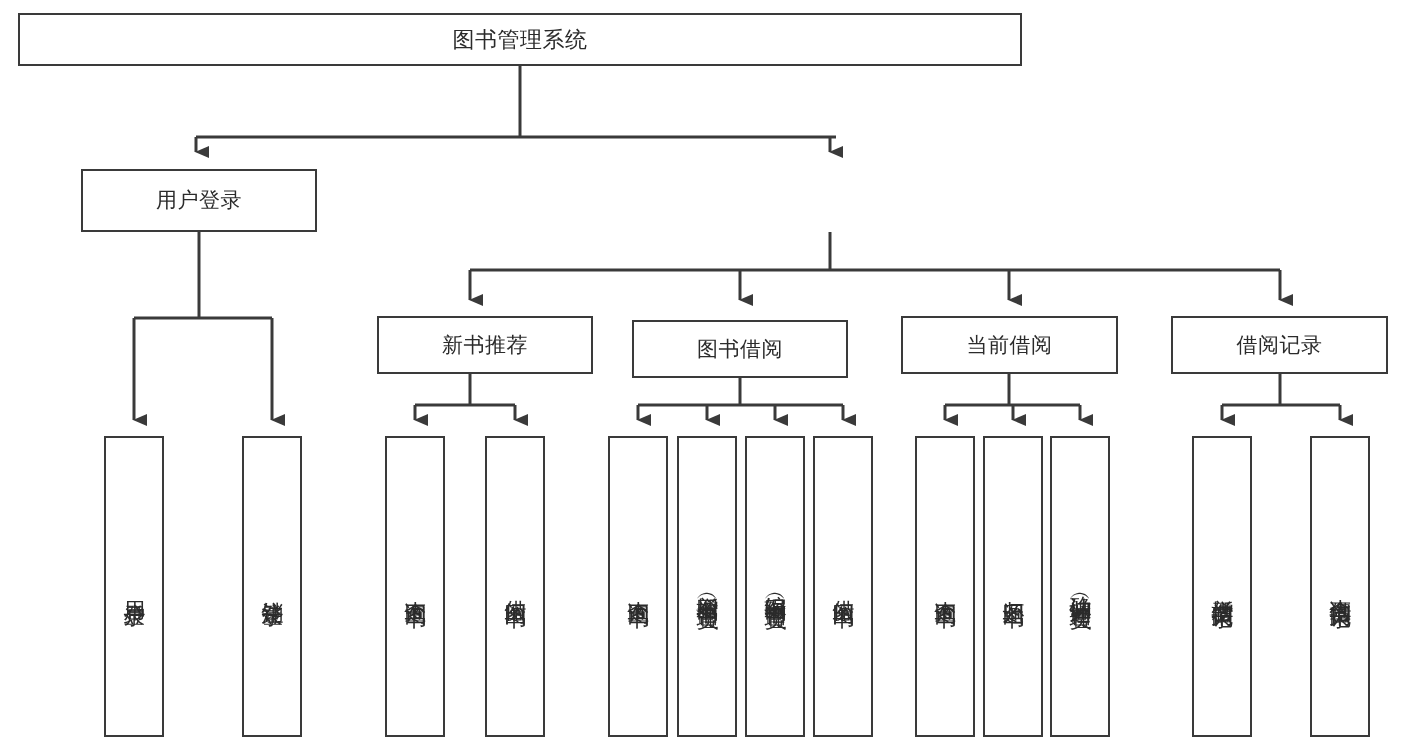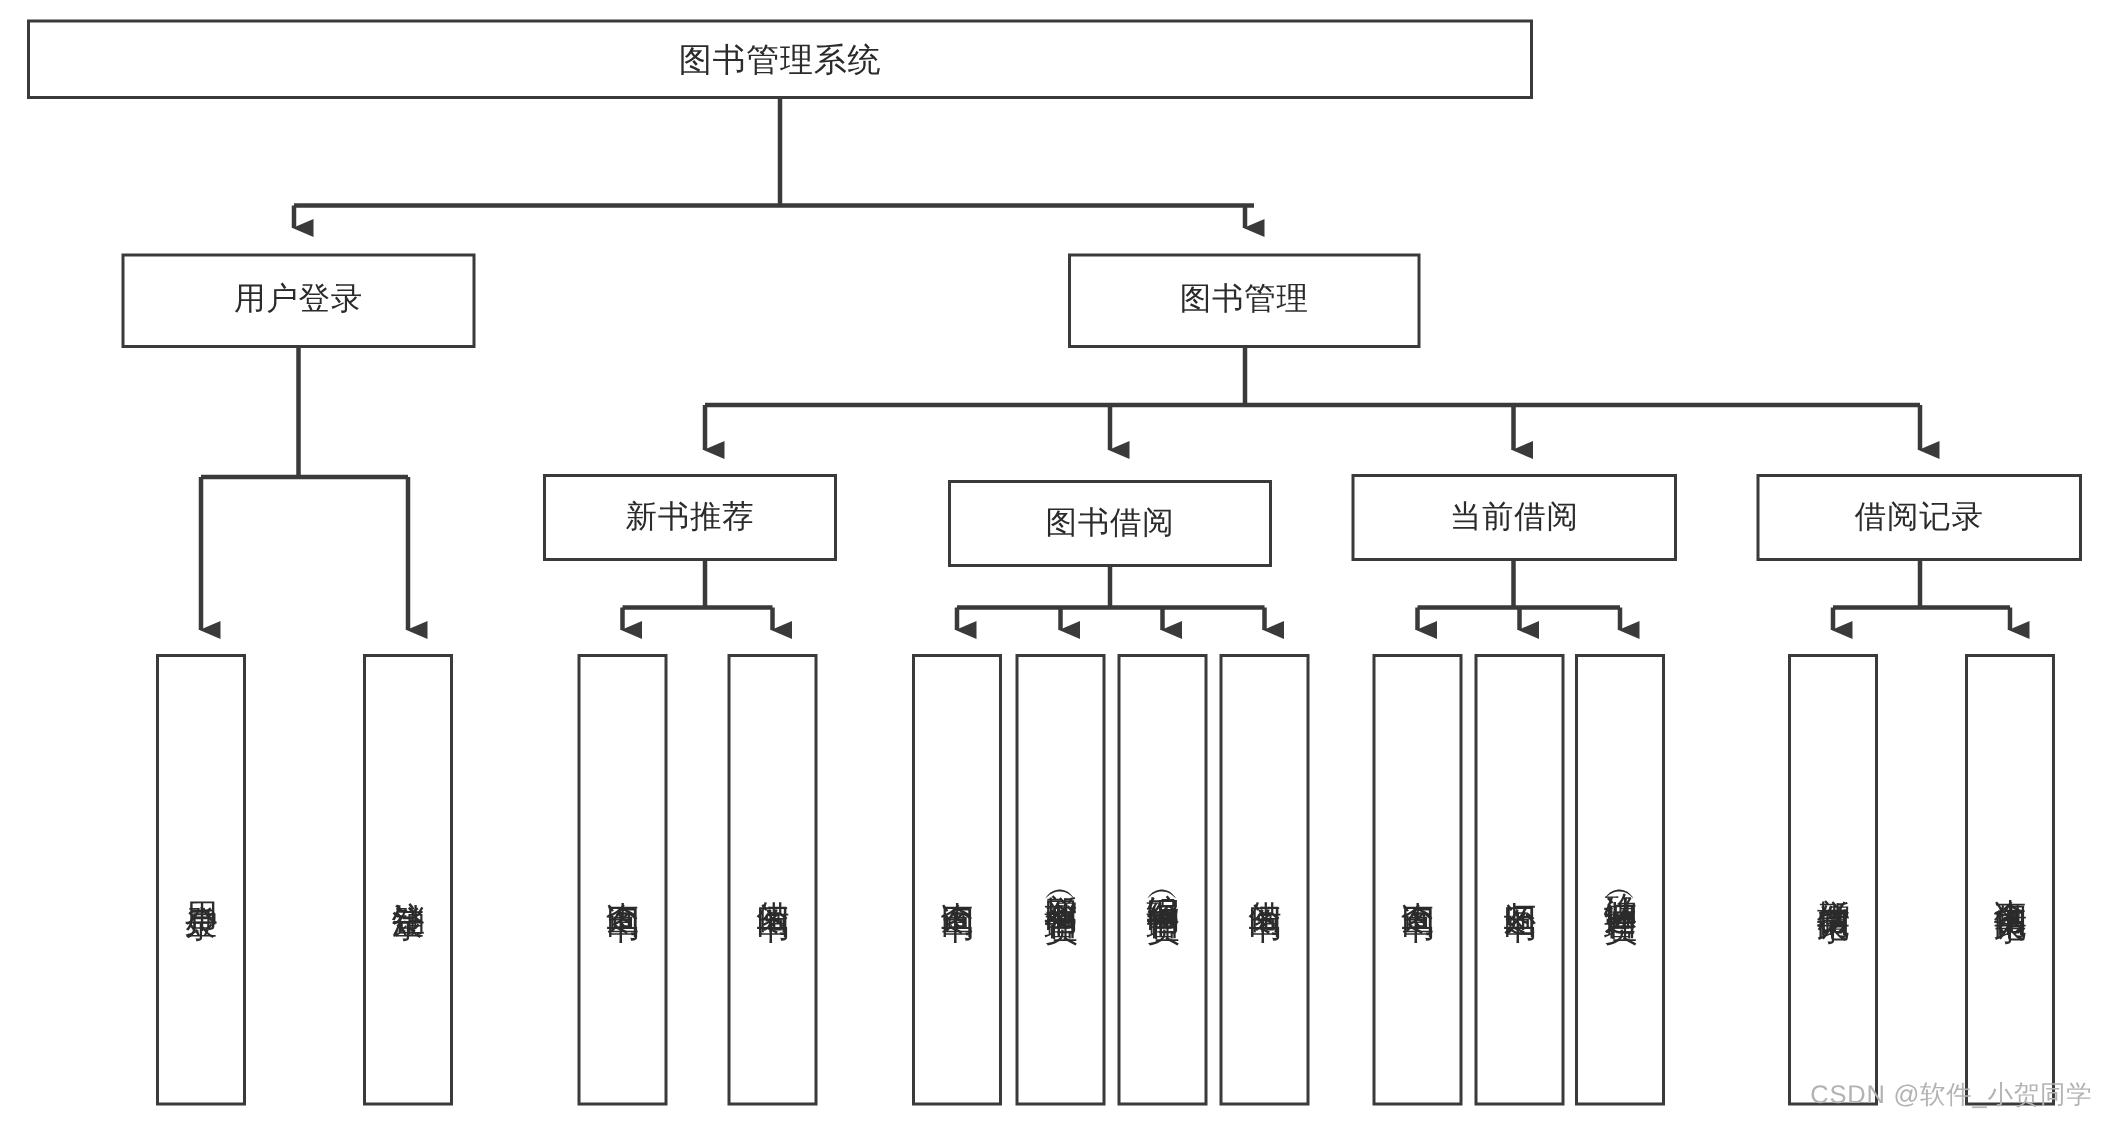--- a/index.html
+++ b/index.html
@@ -129,25 +129,22 @@
     </g>
   </svg>
 
   <div class="node root horizontal" style="left:18px; top:13px; width:1004px; height:53px;">
     <span class="label">图书管理系统</span>
   </div>
 
   <div class="node horizontal" style="left:81px; top:169px; width:236px; height:63px;">
     <span class="label">用户登录</span>
   </div>
-  <div class="node horizontal" style="left:712px; top:169px; width:235px; height:63px;">
-    <span class="label">图书管理</span>
-  </div>
 
-  <div class="node horizontal" style="left:362px; top:316px; width:196px; height:58px;">
+  <div class="node horizontal" style="left:377px; top:316px; width:216px; height:58px;">
     <span class="label">新书推荐</span>
   </div>
   <div class="node horizontal" style="left:632px; top:320px; width:216px; height:58px;">
     <span class="label">图书借阅</span>
   </div>
   <div class="node horizontal" style="left:1171px; top:316px; width:217px; height:58px;">
     <span class="label">借阅记录</span>
   </div>
   <div class="node horizontal" style="left:901px; top:316px; width:217px; height:58px;">
     <span class="label">当前借阅</span>
@@ -186,15 +183,14 @@
   <div class="node vertical" style="left:1050px; top:436px; width:60px; height:301px;">
     <span class="label">确认归还（管理员）</span>
   </div>
   <div class="node vertical" style="left:1192px; top:436px; width:60px; height:301px;">
     <span class="label">新增借阅记录</span>
   </div>
   <div class="node vertical" style="left:1310px; top:436px; width:60px; height:301px;">
     <span class="label">查询借阅记录</span>
   </div>
 
-  <div id="watermark">CSDN @软件_小贺同学</div>
 
 </div>
 
 </body></html>

